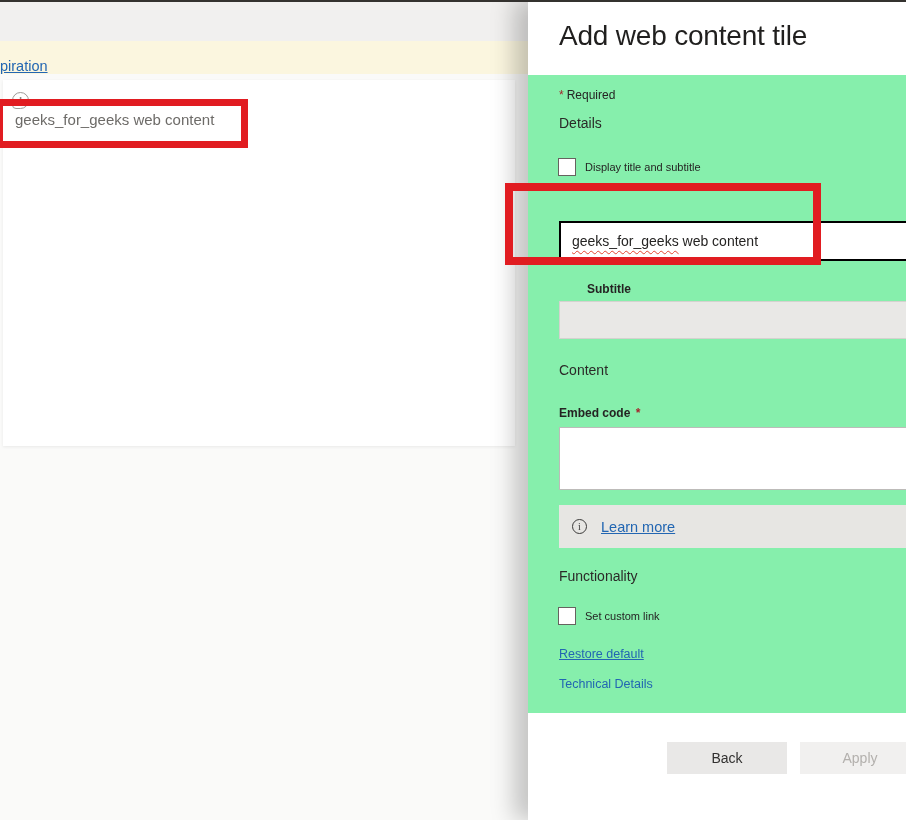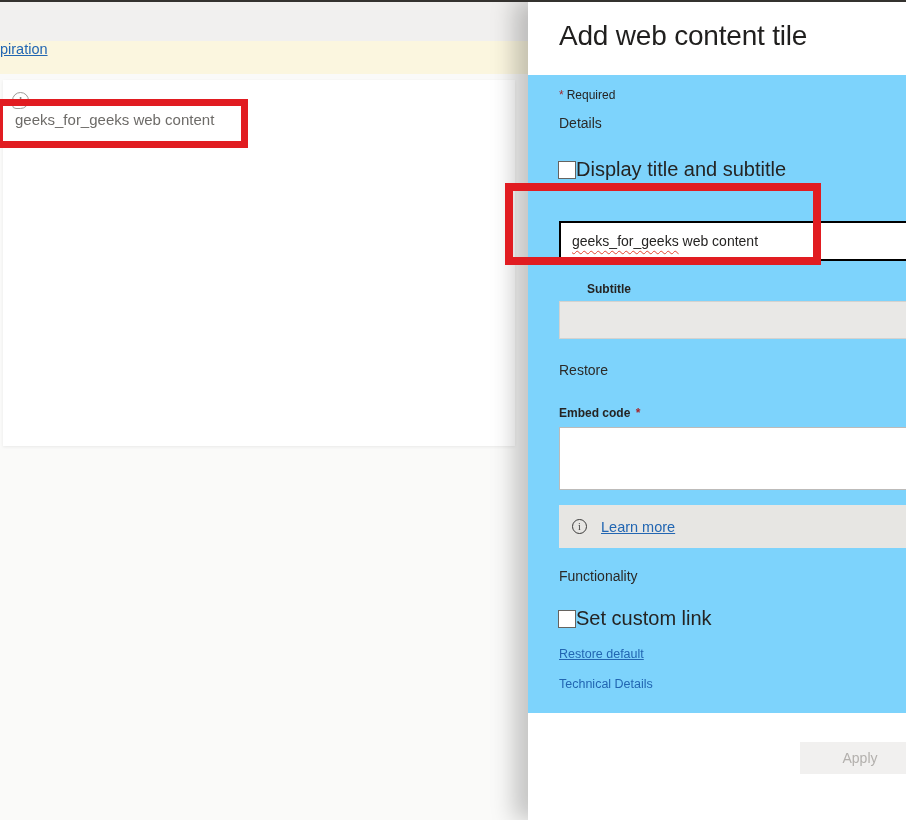--- a/index.html
+++ b/index.html
@@ -10,21 +10,21 @@
     font-family:"Liberation Sans", sans-serif;
     color:#252423;
   }
   
   .topline { position:absolute; top:0; left:0; width:100%; height:2px; background:#34322f; z-index:6; }
 
   
   .topstrip { position:absolute; top:2px; left:0; width:100%; height:39px; background:#f1f0ef; }
   .banner {
     position:absolute; top:41px; left:0; width:100%; height:33px;
-    background:#fbf6df; display:flex; align-items:flex-start;
+    background:#fbf6df; display:flex; align-items:flex-end;
   }
   .banner a { font-size:14.5px; text-decoration:underline; cursor:pointer; }
 
   .tile {
     position:absolute; left:3px; top:80px; width:512px; height:366px;
     background:#ffffff; box-shadow:0 1px 3px rgba(0,0,0,0.07);
   }
   .warn-icon {
     position:absolute; left:9px; top:12px; width:17px; height:17px;
     border:1px solid #9e9c99; border-radius:50% 50% 50% 4px;
@@ -46,40 +46,40 @@
     position:absolute; left:528px; top:0; width:378px; height:820px;
     background:#ffffff; z-index:2;
     box-shadow:-14px 0 22px rgba(0,0,0,0.22);
   }
   .panel-title {
     position:absolute; left:31px; top:20px;
     font-size:28px; font-weight:400; letter-spacing:-0.2px; color:#201f1e; white-space:nowrap;
   }
   .form {
     position:absolute; left:0; top:75px; width:100%; height:710px;
-    background:#7dd3fc;
+    background:#86efac;
   }
   .form > div { position:absolute; left:31px; }
 
   .required-note { top:13px; font-size:12px; color:#252423; }
   .req-mark { color:#a4262c; margin-right:3px; }
 
   .section-heading { font-size:14px; color:#2b2a28; }
   .h-details { top:40px; }
   .h-content { top:287px; }
   .h-func    { top:493px; }
 
   .cb-row { display:flex; align-items:center; }
   .cb-row1 { top:83px; left:30px !important; }
   .cb-row2 { top:532px; left:30px !important; }
   .cb {
     width:18px; height:18px; background:#fff; border:1px solid #66635f;
     display:inline-block; flex:0 0 auto; cursor:pointer;
   }
-  .cb-label { font-size:20px; white-space:nowrap; }
+  .cb-label { font-size:11px; margin-left:9px; white-space:nowrap; }
 
   .field-label { font-size:12px; font-weight:700; color:#252423; white-space:nowrap; }
   .lbl-title    { top:122px;margin-top:24px; }
   .lbl-subtitle { top:207px;margin-left:28px; }
   .lbl-embed    { top:331px; }
 
   .text-input {
     width:430px; display:flex; align-items:center;
     padding:0 11px; font-size:14px; color:#252423; background:#fff;
   }
@@ -160,21 +160,21 @@
     <div class="field-label lbl-title">Title</div>
     <div class="text-input input-title">
       <span><span class="squiggle">geeks_for_geeks</span><span> web content</span></span>
     </div>
 
     <div class="field-label lbl-subtitle">Subtitle</div>
     <div class="text-input input-subtitle">
       <span></span>
     </div>
 
-    <div class="section-heading h-content">Restore</div>
+    <div class="section-heading h-content">Content</div>
 
     <div class="field-label lbl-embed">
       <span>Embed code</span>
       <span class="req-mark" style="margin-left:2px">*</span>
     </div>
     <textarea class="embed-textarea" style=""></textarea>
 
     <div class="info-banner">
       <span class="info-icon">i</span>
       <a class="learn-more">Learn more</a>
@@ -185,18 +185,19 @@
     <div class="cb-row cb-row2">
       <span class="cb"></span>
       <span class="cb-label">Set custom link</span>
     </div>
 
     <div class="panel-link link-restore">Restore default</div>
     <div class="panel-link link-technical">Technical Details</div>
   </div>
 
   <div class="footer">
+    <button class="btn btn-back">Back</button>
     <button class="btn btn-apply" disabled="">Apply</button>
   </div>
 </div>
 
 <div class="redrect r1"></div>
 <div class="redrect r2"></div>
 
 </body></html>

